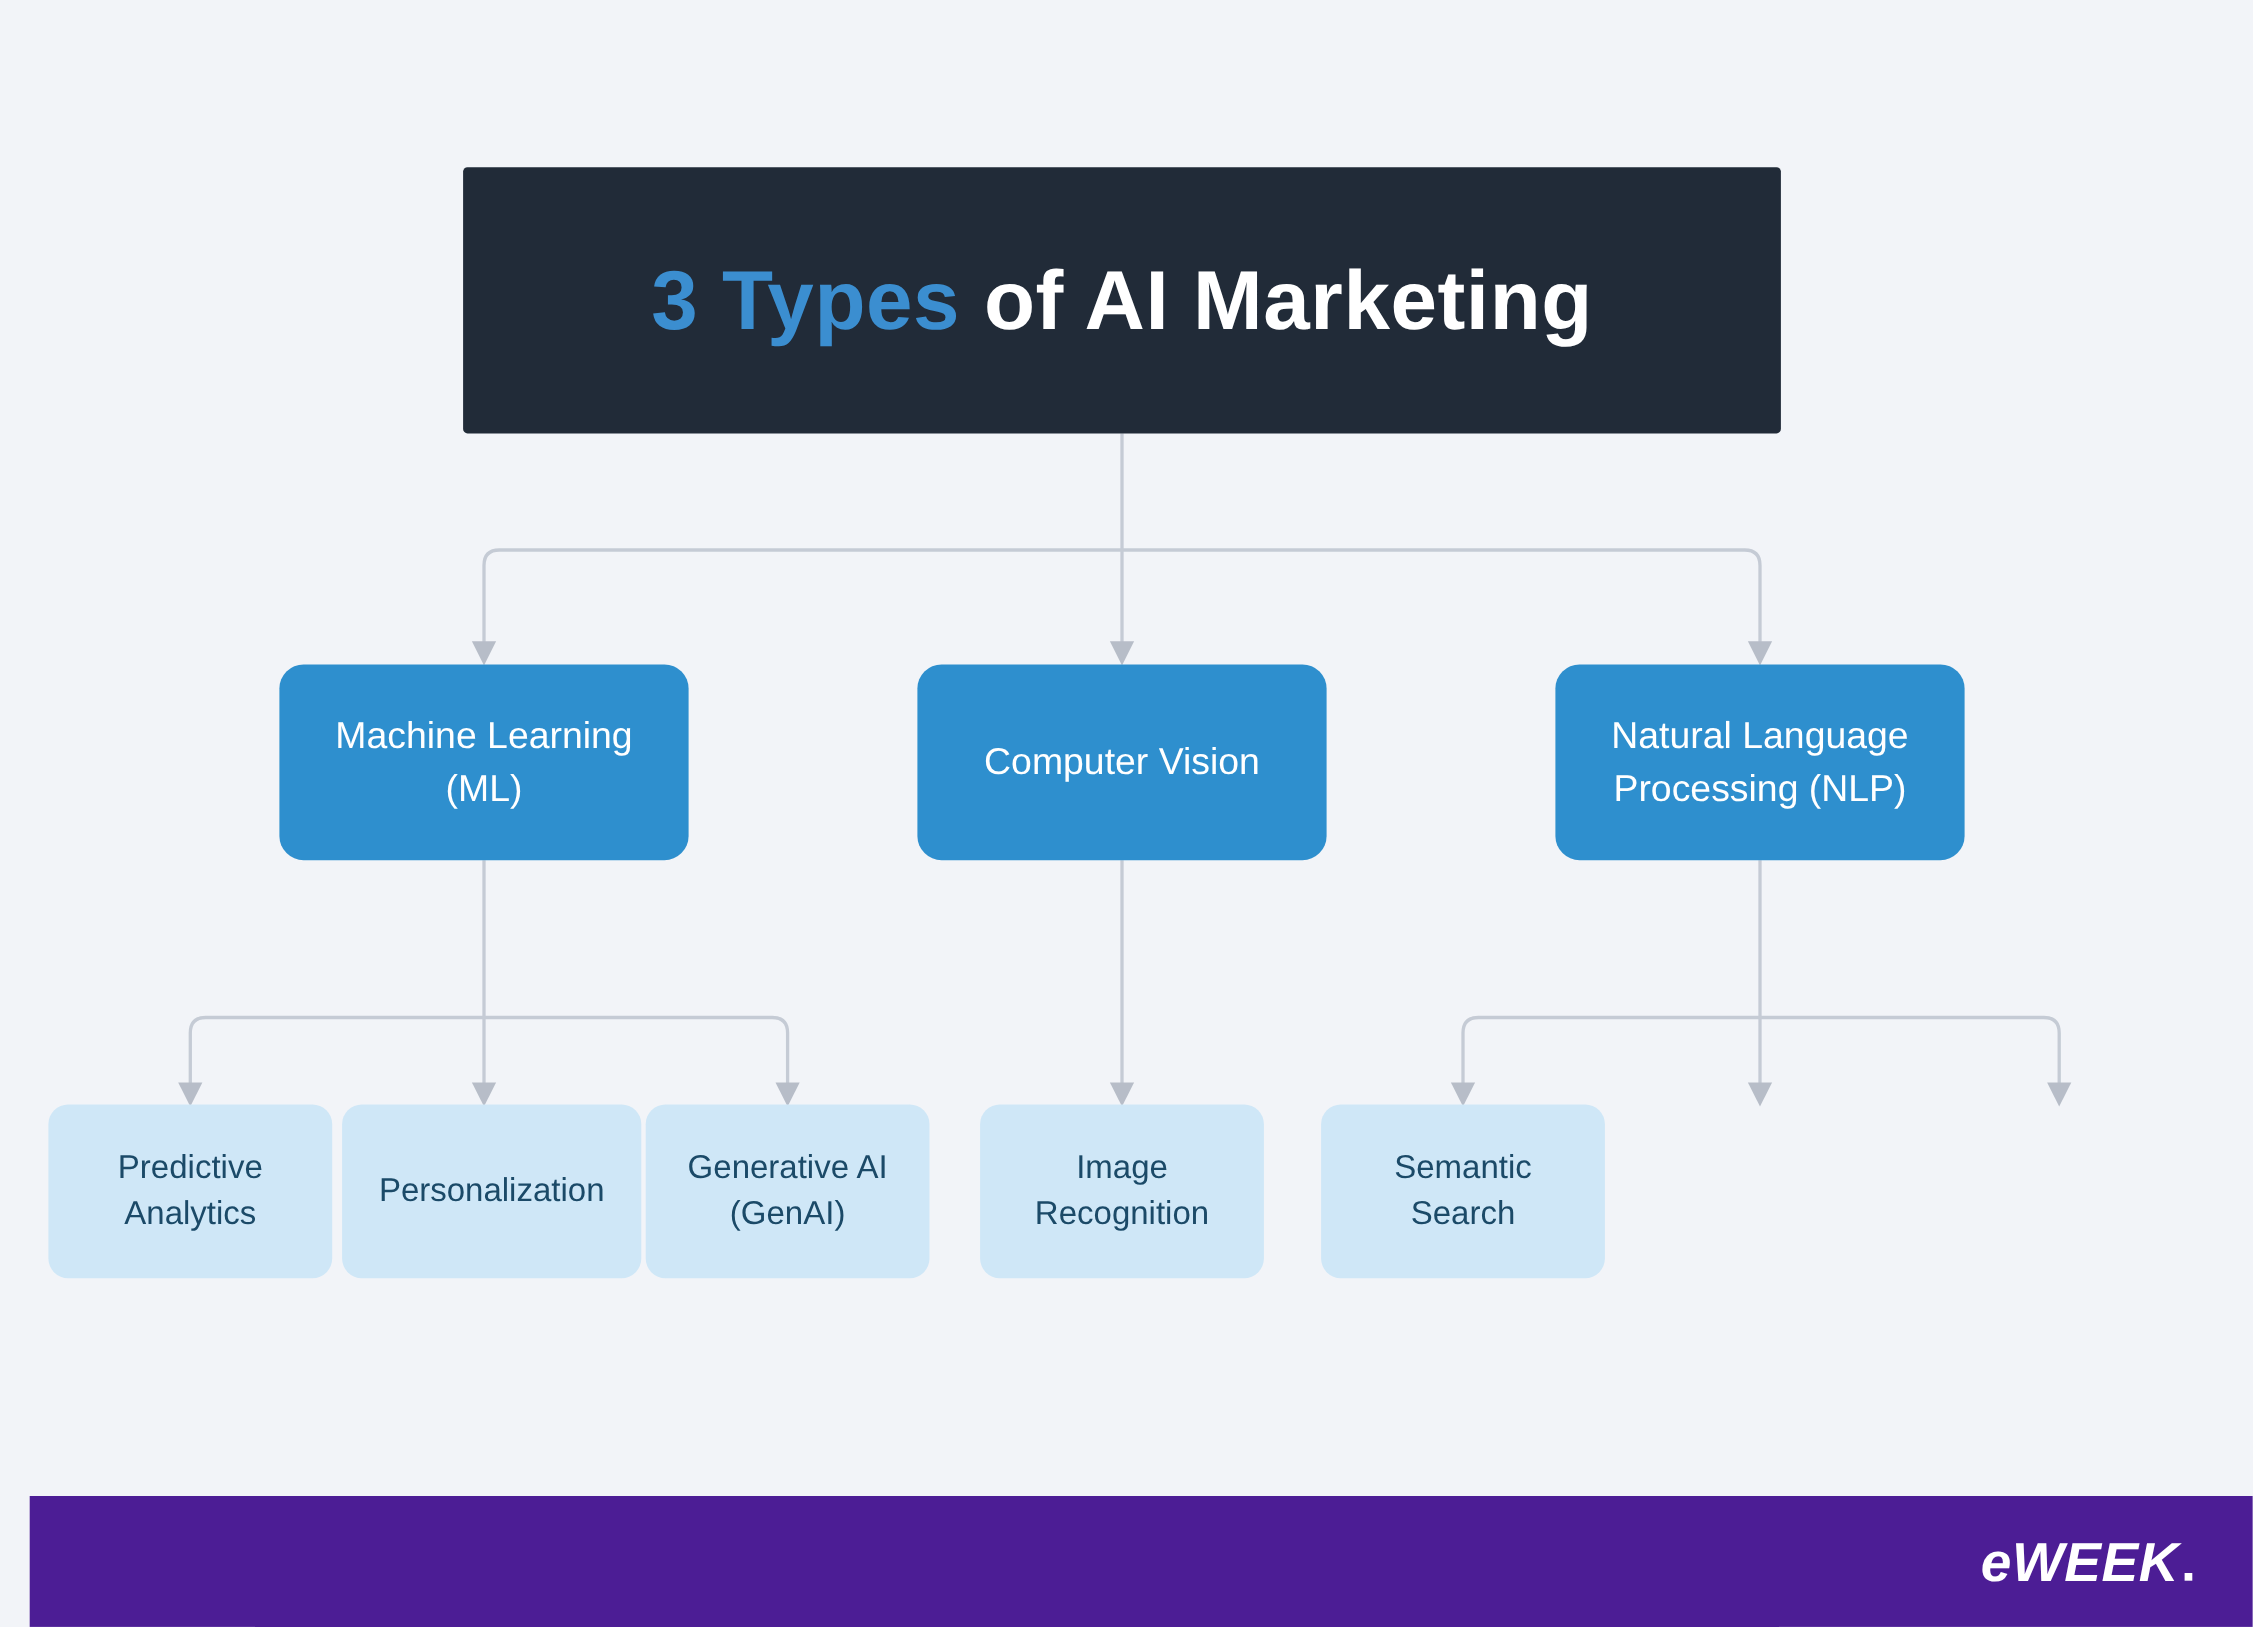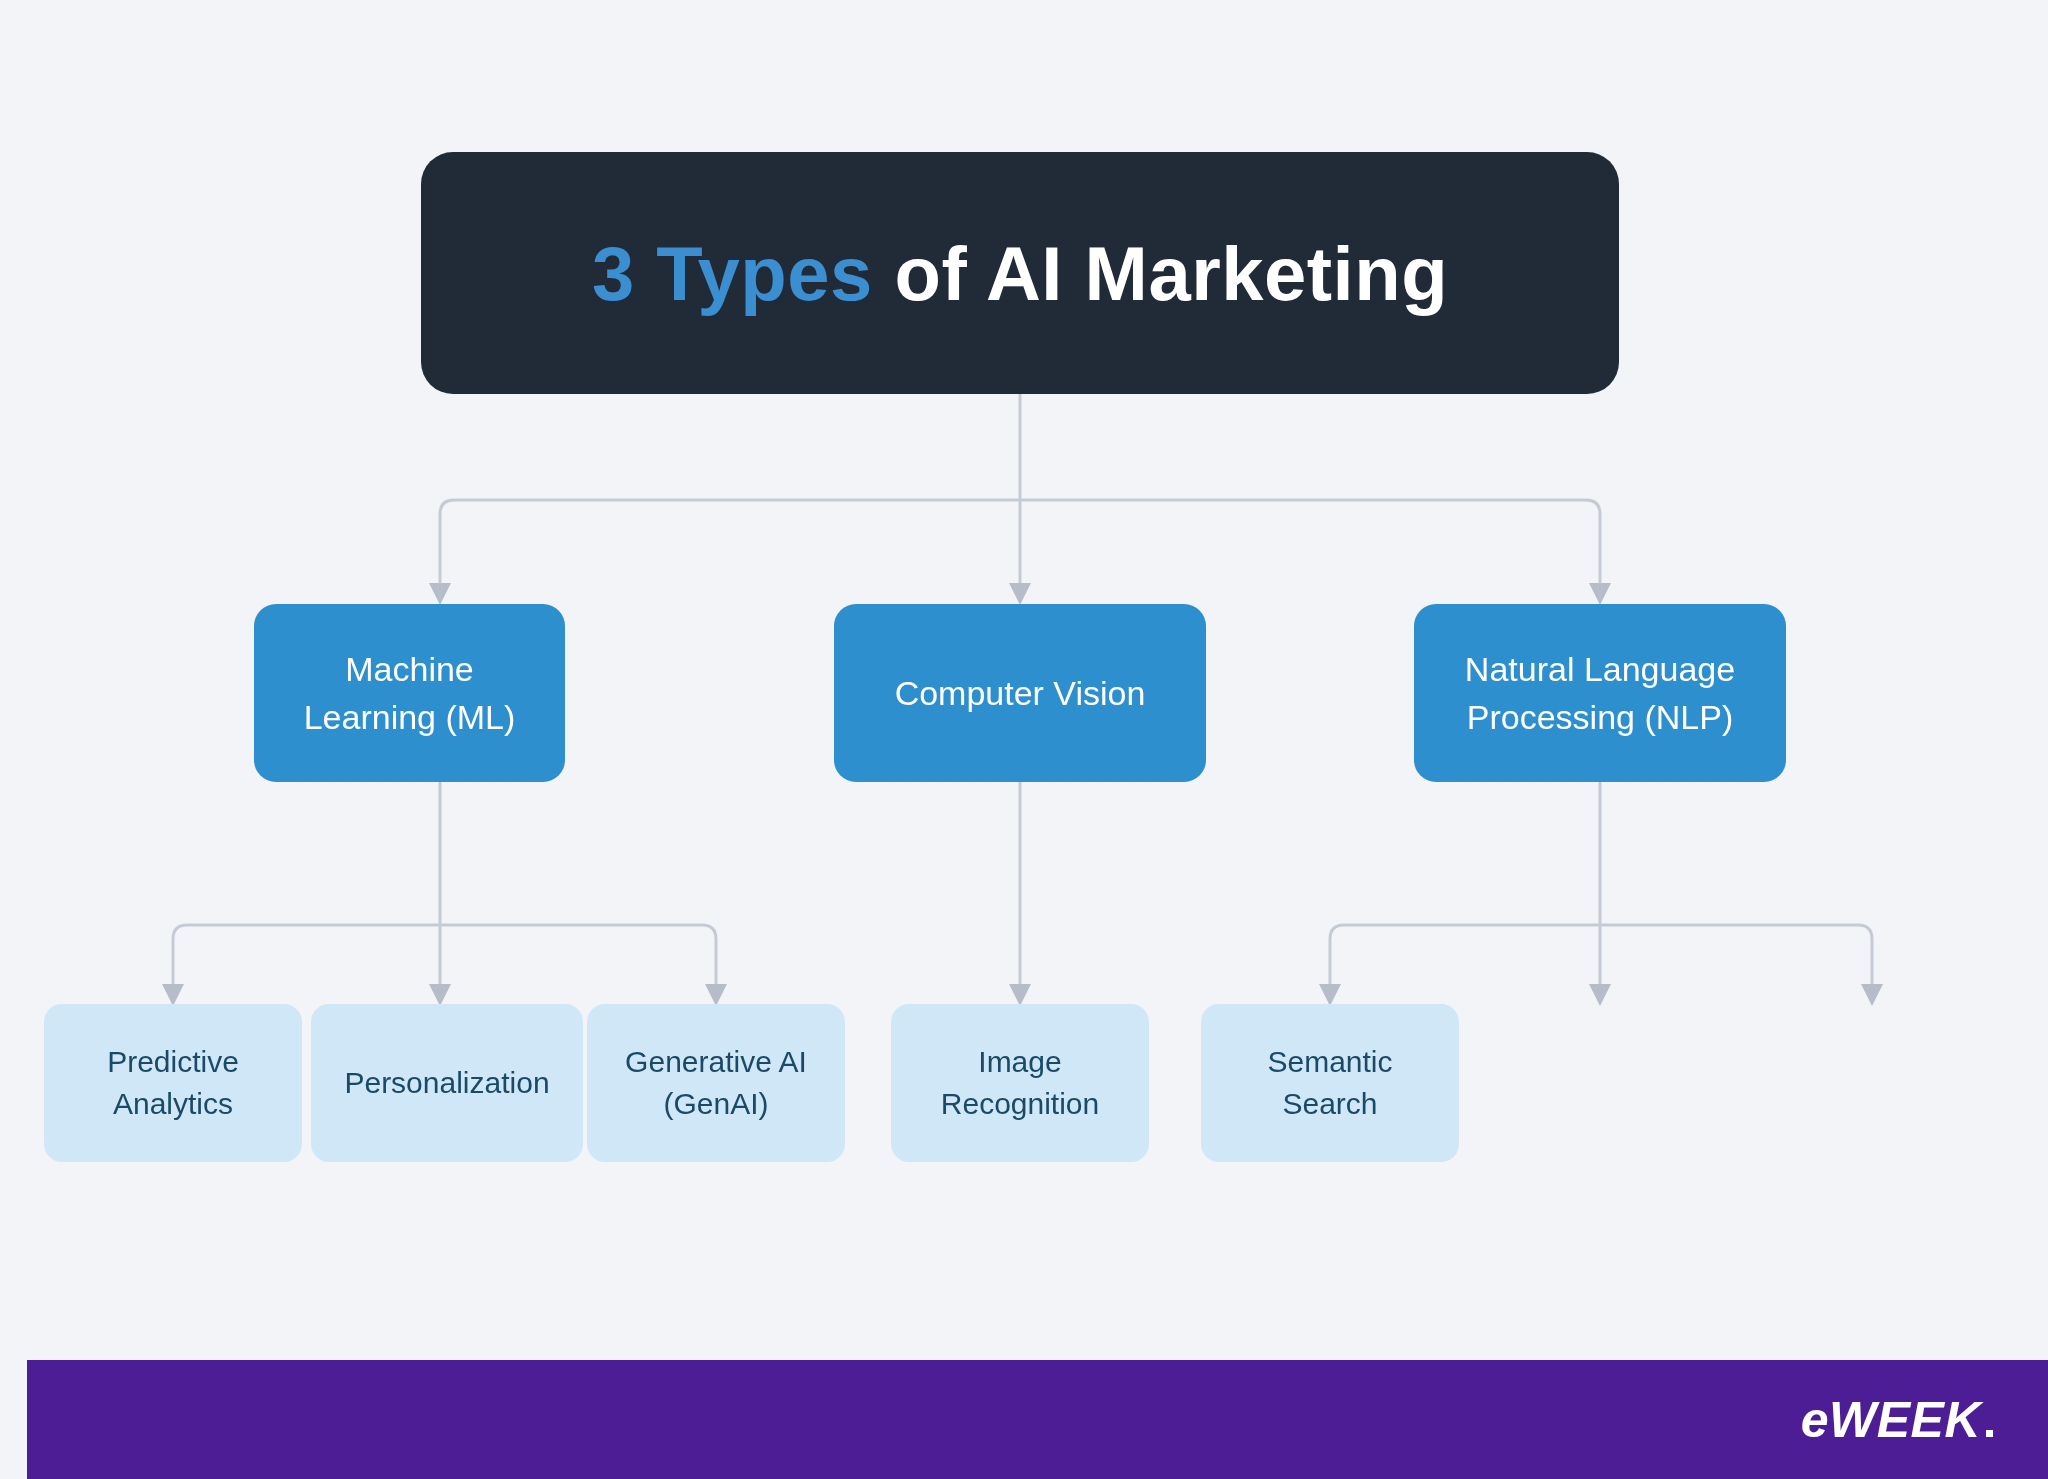--- a/index.html
+++ b/index.html
@@ -26,37 +26,37 @@
     display: flex;
     align-items: center;
     justify-content: center;
     text-align: center;
     box-sizing: border-box;
   }
   .title-box {
     left: 421px; top: 152px;
     width: 1198px; height: 242px;
     background: #212b38;
-    border-radius: 32px;
+    border-radius: 4px;
     color: #ffffff;
     font-size: 76px;
     font-weight: bold;
     letter-spacing: 0.5px;
   }
   .title-box .hl { color: #3b8ed0; }
   .mid {
     top: 604px; height: 178px;
     background: #2e8fce;
     border-radius: 22px;
     color: #ffffff;
     font-size: 34px;
     line-height: 1.42;
     padding: 0 30px;
   }
-  .mid-ml  { left: 254px;  width: 311px; }
+  .mid-ml  { left: 254px;  width: 372px; }
   .mid-cv  { left: 834px;  width: 372px; }
   .mid-nlp { left: 1414px; width: 372px; }
   .leaf {
     top: 1004px; height: 158px;
     background: #cfe7f7;
     border-radius: 18px;
     color: #1b4a68;
     font-size: 30px;
     line-height: 1.4;
     padding: 0 26px;

